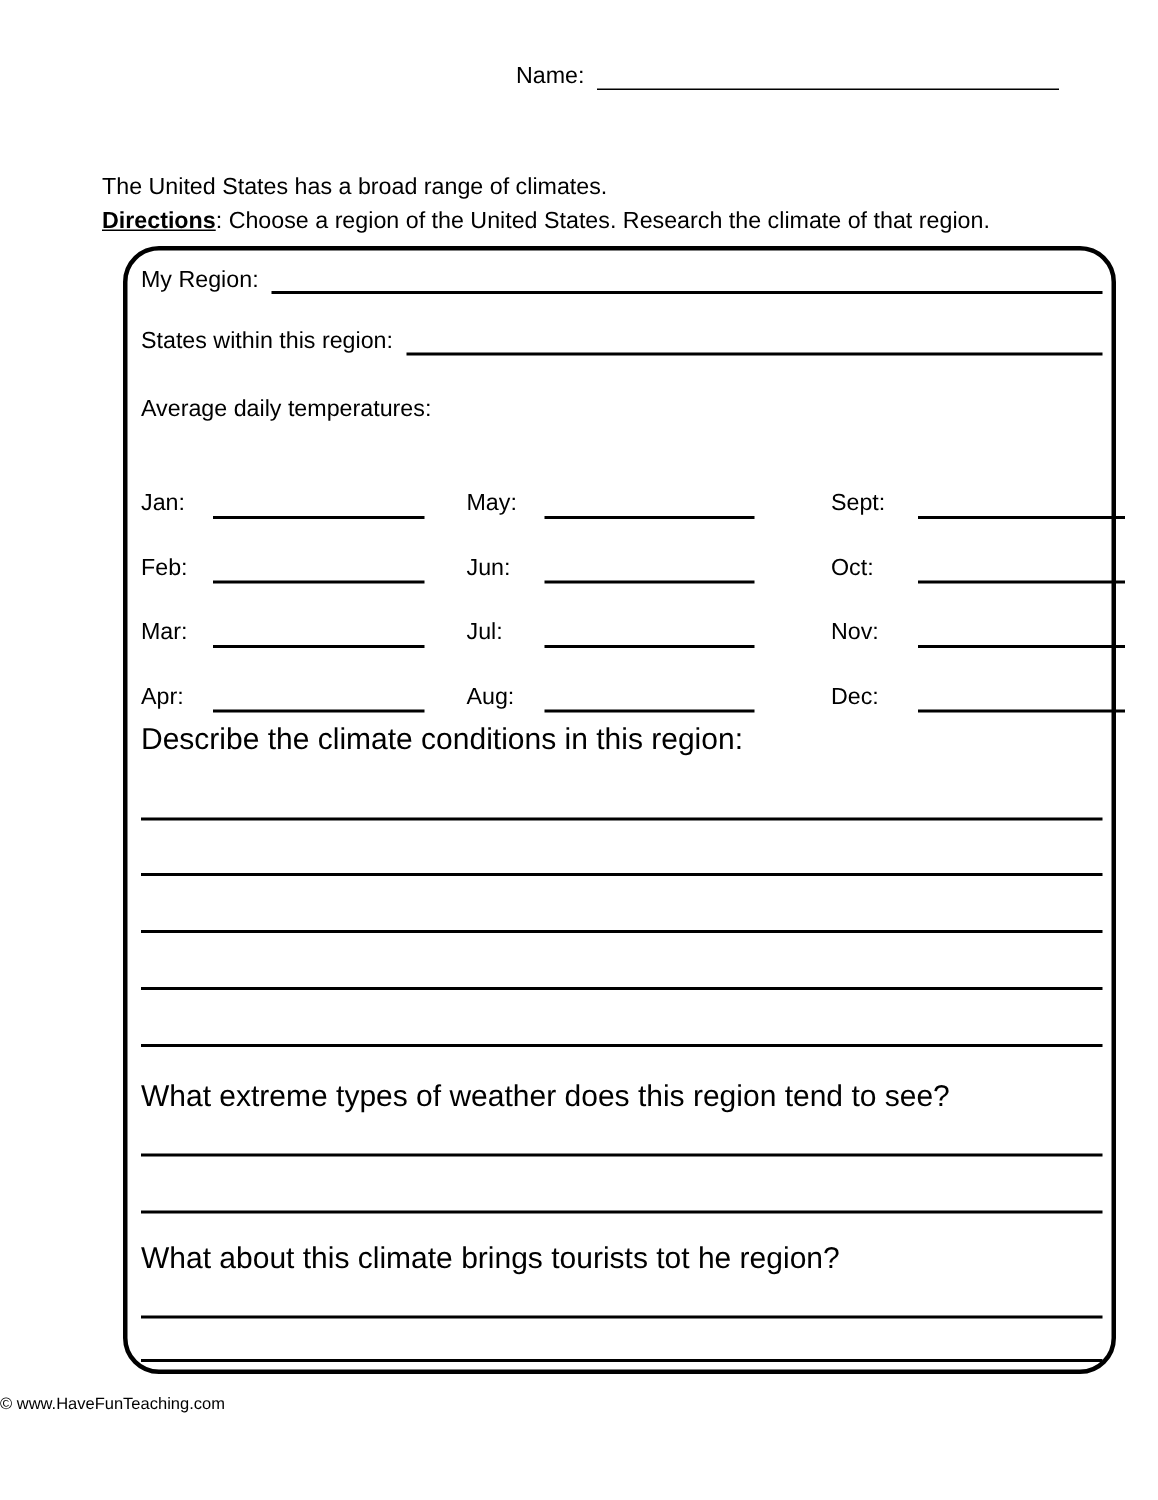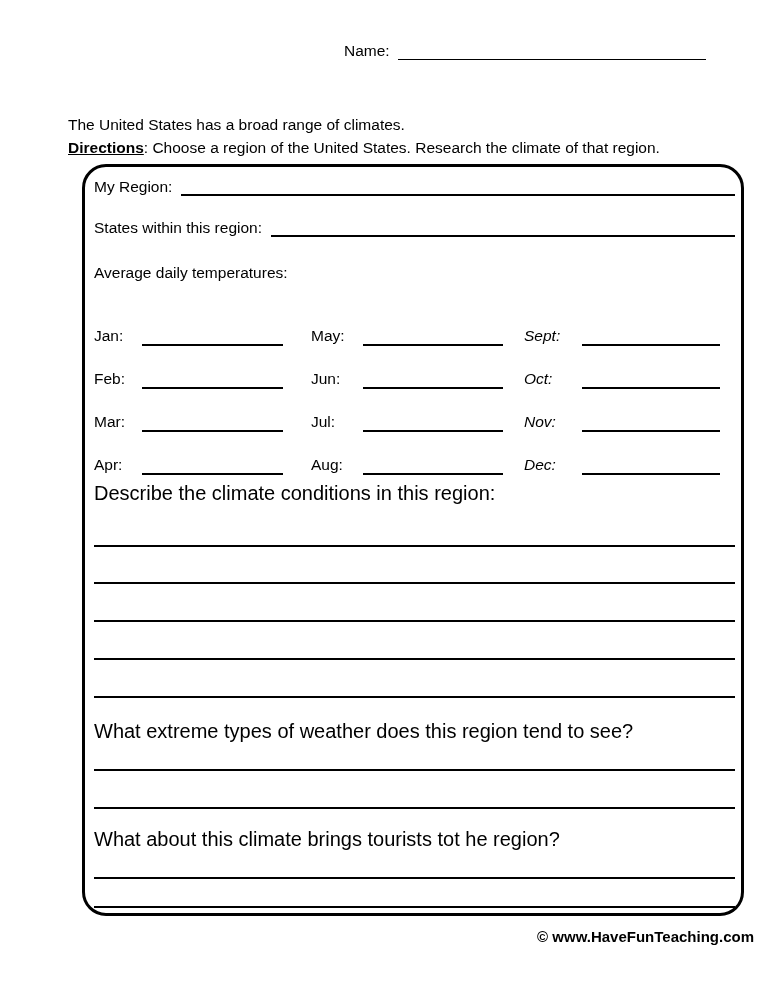--- a/index.html
+++ b/index.html
@@ -132,21 +132,21 @@
     left: 9px;
     top: 136px;
     width: 640px;
   }
   .month-col {
     position: absolute;
     top: 0;
   }
   #month-col-0 { left: 0px;   width: 189px; }
   #month-col-1 { left: 217px; width: 192px; }
-  #month-col-2 { left: 430px; width: 196px; font-style: italic; }
+  #month-col-2 { left: 460px; width: 196px; }
 
   .month-item {
     display: flex;
     align-items: flex-end;
     height: 43px;
   }
   .month-label {
     font-size: 15.5px;
     line-height: 19px;
     white-space: nowrap;
@@ -181,25 +181,24 @@
     border-bottom: 2.2px solid #000;
     height: 0;
   }
 
   
   .footer {
     position: absolute;
     left: 0;
     right: 0;
     top: 928px;
-    text-align: right;
-    font-size: 15px;
+    text-align: left;
+    font-size: 11px;
     line-height: 17px;
     padding-right: 18px;
-    font-weight: bold;
   }
   .footer .footer-text { display: inline-block; }
 </style>
 </head>
 <body style="background: rgb(255, 255, 255); color: rgb(0, 0, 0);">
 
 <div class="page">
 
   <div class="name-row">
     <span class="name-label">Name:</span>

